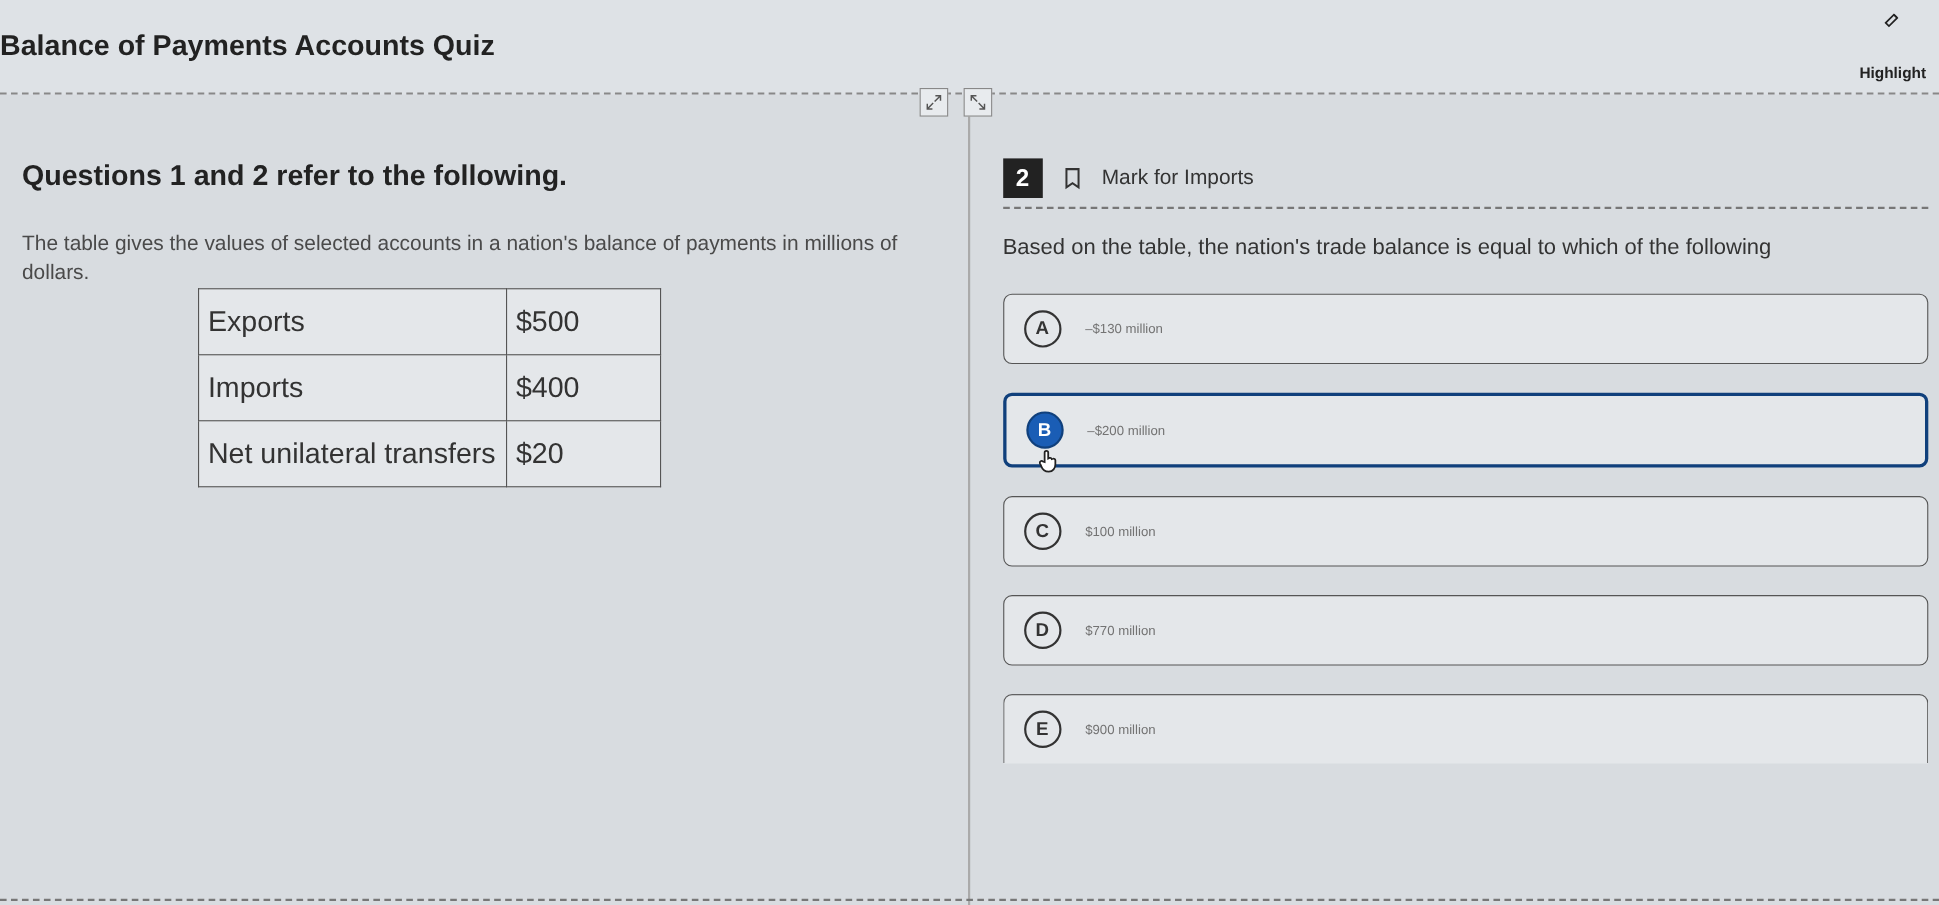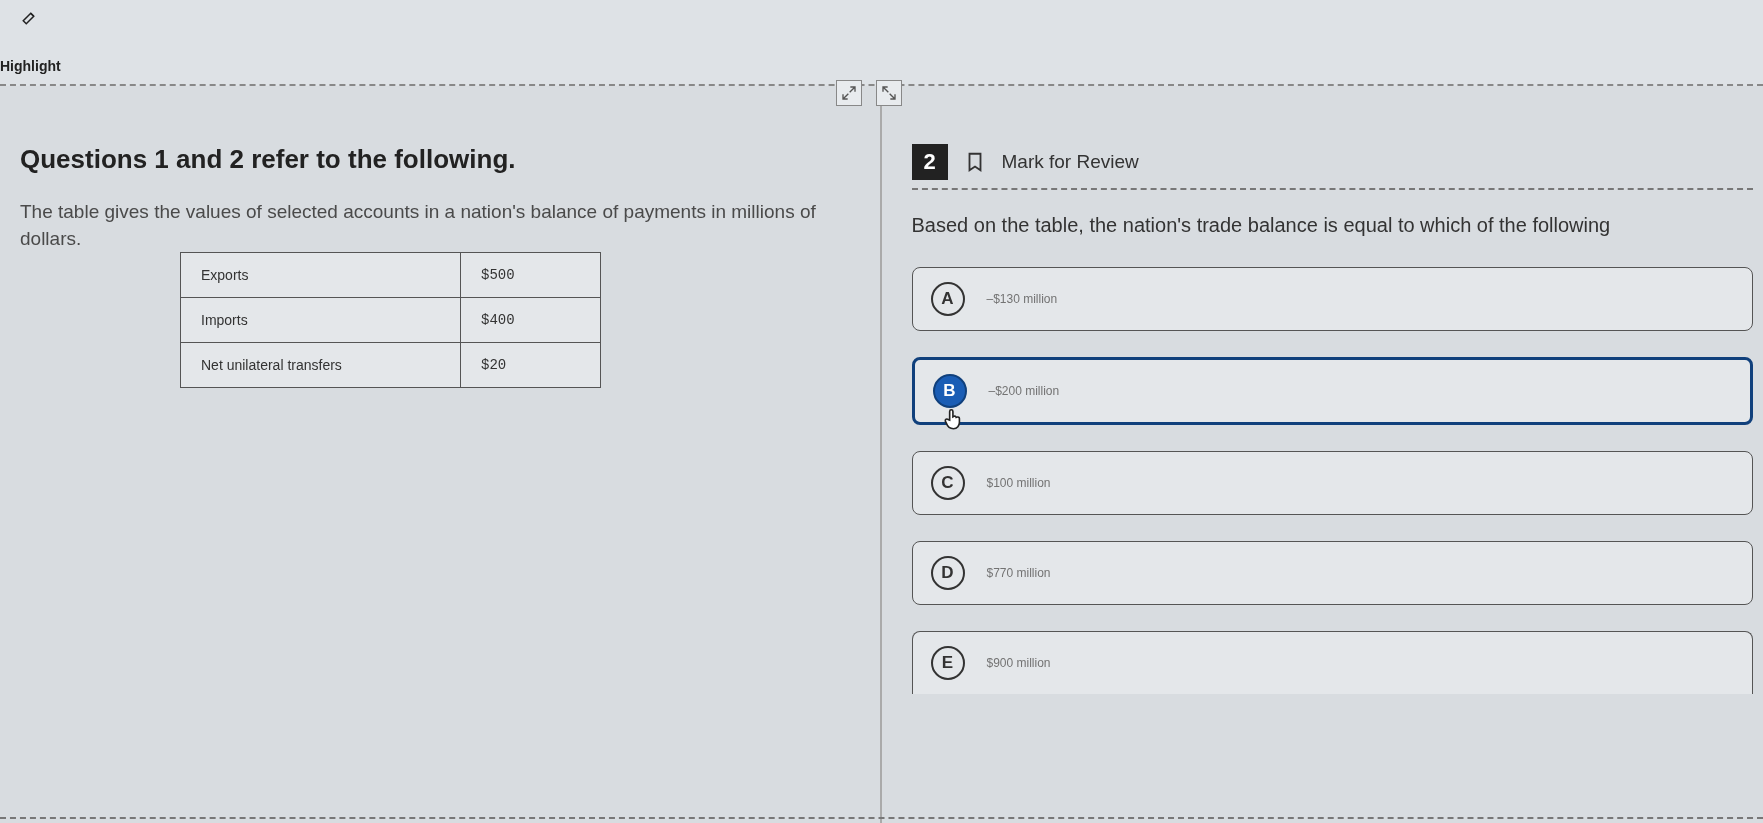--- a/index.html
+++ b/index.html
@@ -62,40 +62,40 @@
   font-size: 14px;
   color: #555;
 }
 .left-pane .pane-icon { right: 18px; }
 .right-pane .pane-icon { left: -6px; right: auto; }
 .section-heading {
   font-size: 26px;
   font-weight: bold;
   color: #222;
   margin-top: 30px;
-  margin-bottom: 24px;
+  margin-bottom: 34px;
 }
 .section-desc {
   font-size: 19px;
   color: #4a4a4a;
   line-height: 1.4;
 }
 .data-table {
   border-collapse: collapse;
   margin-left: 160px;
   background: #e4e7ea;
 }
 .data-table td {
   border: 1.5px solid #555;
-  padding: 14px 20px;
-  font-size: 14px;
+  padding: 14px 8px;
+  font-size: 26px;
   color: #333;
 }
 .data-table td:first-child { width: 280px; }
-.data-table td:last-child { width: 140px; text-align: left; font-family: Liberation Mono, monospace; }
+.data-table td:last-child { width: 140px; text-align: left; }
 .question-header-row {
   display: flex;
   align-items: center;
   gap: 16px;
   margin-top: 30px;
   margin-bottom: 8px;
 }
 .qnum-badge {
   background: #222;
   color: #fff;
@@ -156,20 +156,21 @@
   position: absolute;
   bottom: 4px;
   left: 0; right: 0;
   border-top: 2px dashed #777;
 }
 </style>
 </head>
 <body>
 
 <div class="header-bar">
+  <div class="quiz-title">Balance of Payments Accounts Quiz</div>
   <div class="highlight-tool">
     <svg width="22" height="18" viewBox="0 0 24 24" fill="none" stroke="#222" stroke-width="2">
         <path d="M3 17l4 4 10-10-4-4L3 17z"></path>
         <path d="M13 7l4 4"></path>
       </svg>
     <span>Highlight</span>
   </div>
 </div>
 
 <div class="content">
@@ -206,21 +207,21 @@
       <svg width="16" height="16" viewBox="0 0 24 24" fill="none" stroke="#555" stroke-width="2">
           <path d="M10 3H3v7M14 21h7v-7M3 3l8 8M21 21l-8-8"></path>
         </svg>
     </div>
 
     <div class="question-header-row">
       <div class="qnum-badge">2</div>
       <svg class="bookmark-svg" viewBox="0 0 24 24" fill="none" stroke="#333" stroke-width="2">
           <path d="M6 3h12v18l-6-4-6 4V3z"></path>
         </svg>
-      <span class="mark-label">Mark for Review</span>
+      <span class="mark-label">Mark for Imports</span>
     </div>
     <hr class="hr-dash">
 
     <p class="question-text">Based on the table, the nation's trade balance is equal to which of the following</p>
 
     <div class="choice">
       <div class="choice-letter">A</div>
       <div class="choice-text">–$130 million</div>
     </div>
 

